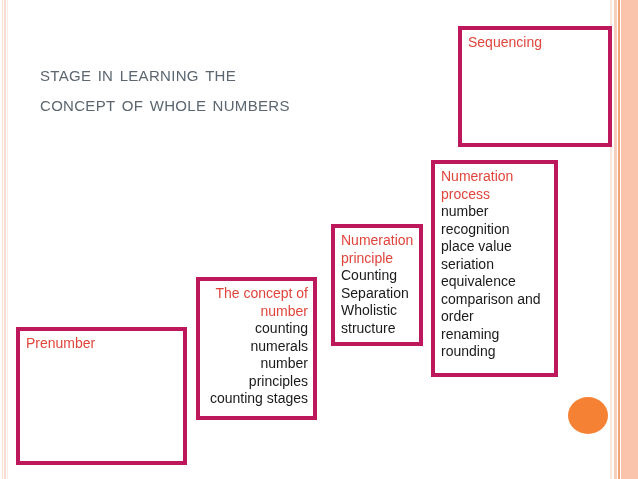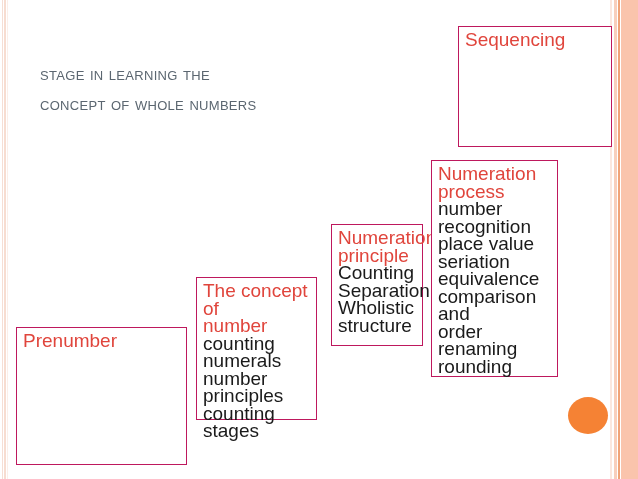--- a/index.html
+++ b/index.html
@@ -42,53 +42,53 @@
   .edge-right .r3 { position:absolute; left:10px; top:0; width:2px;  height:479px; background:#f0a377; }
   .edge-right .r4 { position:absolute; left:13px; top:0; width:17px; height:479px; background:#fac4ac; }
 
   
   #title {
     position: absolute;
     left: 40px;
     top: 59px;
     width: 380px;
     color: #5b6670;
-    font-size: 18px;
+    font-size: 22px;
     line-height: 30px;
     letter-spacing: 0.3px;
     font-variant: small-caps;
     text-transform: lowercase;
     white-space: pre-line;
   }
 
   
   .box {
     position: absolute;
-    border: 1px solid #be185d;
+    border: 4px solid #be185d;
     background: #ffffff;
     box-sizing: border-box;
     padding: 4px 5px 4px 6px;
-    font-size: 19px;
+    font-size: 14px;
     line-height: 17.5px;
     color: #1a1a1a;
   }
   .box .hd {
     color: #e0453c;
     display: block;
     white-space: pre-line;
   }
   .box .bd {
     color: #1a1a1a;
     display: block;
     white-space: pre-line;
   }
 
   
   #box-prenumber   { left: 16px;  top: 327px; width: 171px; height: 138px; }
-  #box-concept     { left: 196px; top: 277px; width: 121px; height: 143px; }
+  #box-concept     { left: 196px; top: 277px; width: 121px; height: 143px; text-align: right; }
   #box-principle   { left: 331px; top: 224px; width: 92px;  height: 122px; }
   #box-process     { left: 431px; top: 160px; width: 127px; height: 217px; }
   #box-sequencing  { left: 458px; top: 26px;  width: 154px; height: 121px; }
 
   
   #orange-dot {
     position: absolute;
     left: 568px;
     top: 397px;
     width: 40px;

